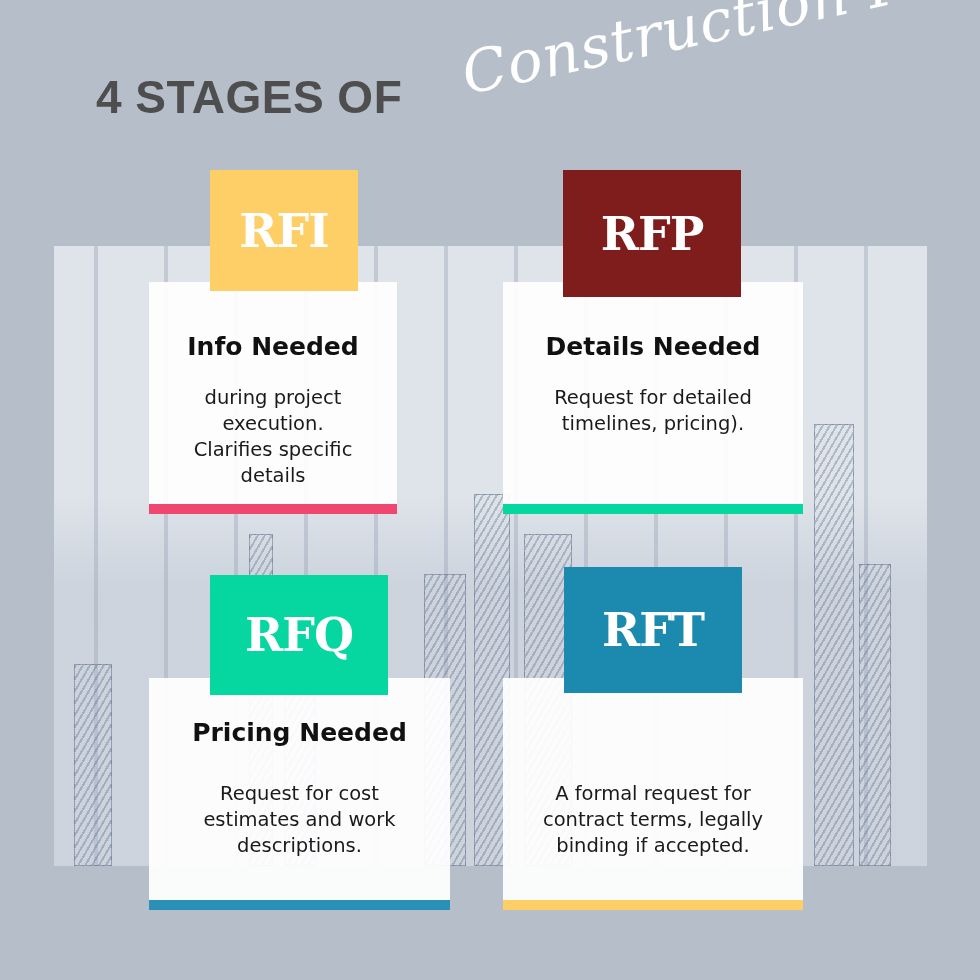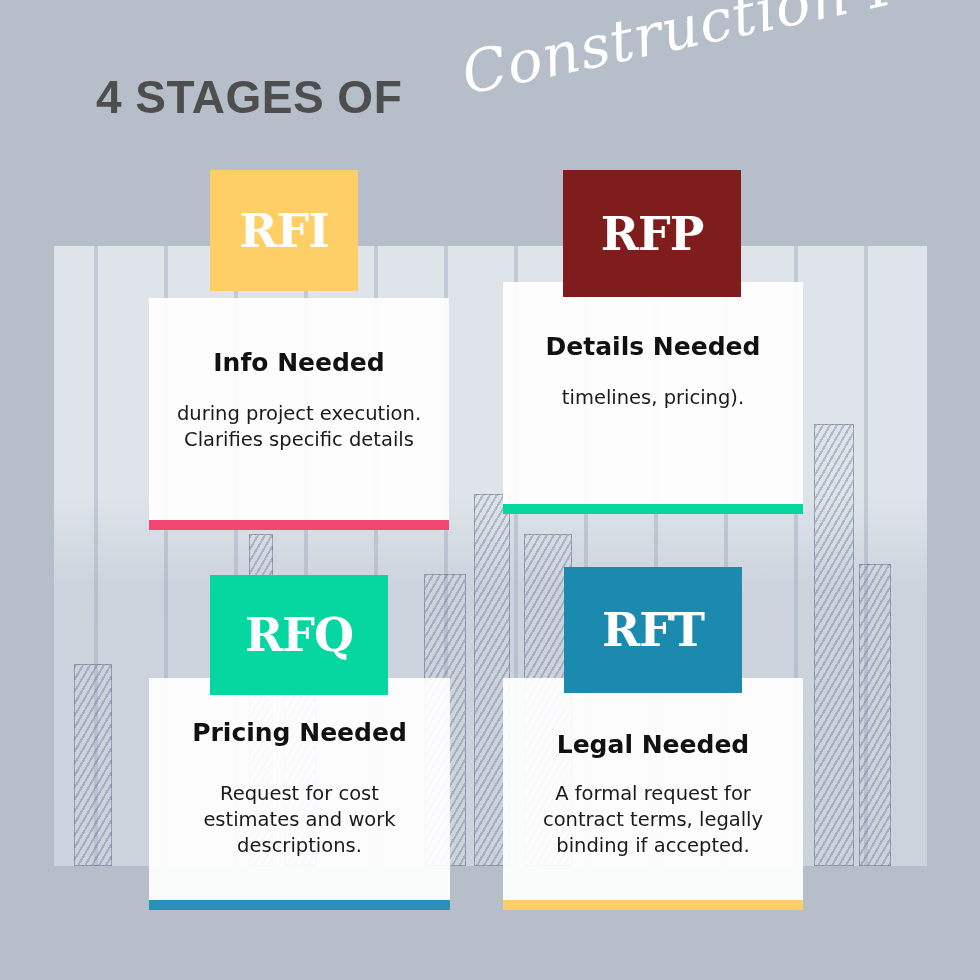--- a/index.html
+++ b/index.html
@@ -30,35 +30,36 @@
   <div class="bld" style="left:195px;width:22px;height:330px;"></div>
   <div class="bld" style="left:230px;width:30px;height:250px;"></div>
   <div class="bld" style="left:370px;width:40px;height:290px;"></div>
   <div class="bld" style="left:420px;width:34px;height:370px;"></div>
   <div class="bld" style="left:470px;width:46px;height:330px;"></div>
   <div class="bld" style="left:760px;width:38px;height:440px;"></div>
   <div class="bld" style="left:805px;width:30px;height:300px;"></div>
   <div class="bld" style="left:20px;width:36px;height:200px;"></div>
 </div>
 
-<div class="card" style="left:149px;top:298px;width:300px;height:232px;">
+<div class="card" style="left:149px;top:282px;width:236px;height:232px;padding-left:12px;">
   <div class="heading" style="top:50px;">Info Needed</div>
   <div class="desc" style="top:103px;">
     <div>during project execution.</div>
     <div>Clarifies specific details</div>
   </div>
   <div class="bar" style="background:#ef476f;"></div>
 </div>
 <div class="tag" style="left:210px;top:170px;width:148px;height:121px;background:#fecf67;">
   <span>RFI</span>
 </div>
 
 <div class="card" style="left:503px;top:282px;width:300px;height:232px;">
   <div class="heading" style="top:50px;">Details Needed</div>
   <div class="desc" style="top:103px;">
+    <div>Request for detailed</div>
     <div>timelines, pricing).</div>
   </div>
   <div class="bar" style="background:#06d6a0;"></div>
 </div>
 <div class="tag" style="left:563px;top:170px;width:178px;height:127px;background:#7f1d1d;">
   <span>RFP</span>
 </div>
 
 <div class="card" style="left:149px;top:678px;width:301px;height:232px;">
   <div class="heading" style="top:40px;">Pricing Needed</div>
@@ -67,21 +68,20 @@
     <div>estimates and work</div>
     <div>descriptions.</div>
   </div>
   <div class="bar" style="background:#2b90b8;"></div>
 </div>
 <div class="tag" style="left:210px;top:567px;width:178px;height:120px;background:#06d6a0;margin-top:8px;">
   <span>RFQ</span>
 </div>
 
 <div class="card" style="left:503px;top:678px;width:300px;height:232px;">
-  <div class="heading" style="top:52px;">Legal Needed</div>
   <div class="desc" style="top:103px;">
     <div>A formal request for</div>
     <div>contract terms, legally</div>
     <div>binding if accepted.</div>
   </div>
   <div class="bar" style="background:#fecf67;"></div>
 </div>
 <div class="tag" style="left:564px;top:567px;width:178px;height:126px;background:#1b8aae;">
   <span>RFT</span>
 </div>

